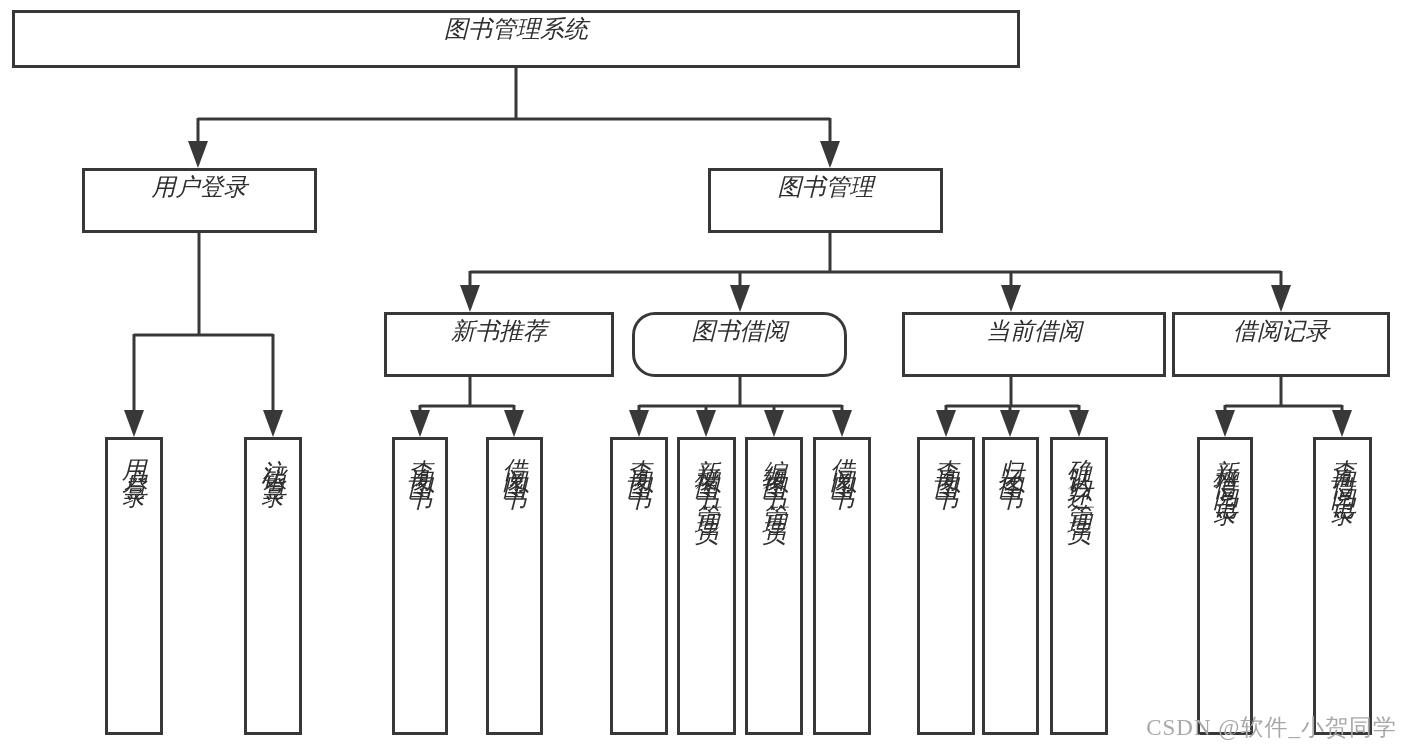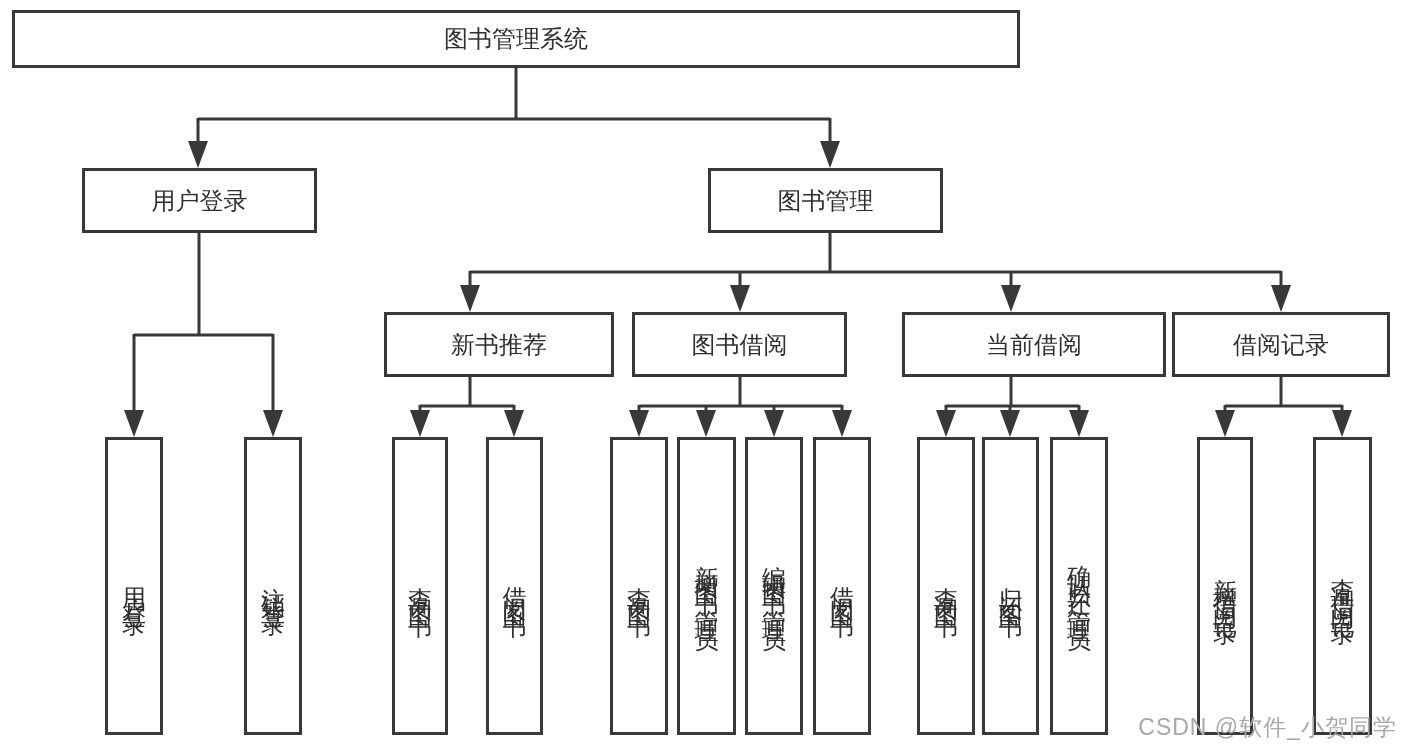--- a/index.html
+++ b/index.html
@@ -20,41 +20,41 @@
     left: 0; top: 0;
     width: 1405px; height: 747px;
     z-index: 1;
   }
   .node {
     position: absolute;
     box-sizing: border-box;
     background: #ffffff;
     border: 3px solid #383838;
     display: flex;
-    align-items: center;
     justify-content: center;
     color: #2f2f2f;
     font-size: 24px;
     z-index: 2;
     white-space: nowrap;
+    font-style: italic;
   }
   .node.vert span.vtext {
     writing-mode: vertical-rl;
     text-orientation: mixed;
     letter-spacing: 9px;
     line-height: 1;
   }
   
   .n-root   { left: 12px;  top: 10px;  width: 1008px; height: 58px; }
   
   .n-login  { left: 82px;  top: 168px; width: 235px; height: 65px; }
   .n-mgmt   { left: 708px; top: 168px; width: 235px; height: 65px; }
   
   .n-newrec { left: 384px;  top: 312px; width: 230px; height: 65px; }
-  .n-borrow { left: 632px;  top: 312px; width: 215px; height: 65px; }
+  .n-borrow { left: 632px;  top: 312px; width: 215px; height: 65px; border-radius: 23px; }
   .n-curr   { left: 902px;  top: 312px; width: 264px; height: 65px; }
   .n-rec    { left: 1172px; top: 312px; width: 218px; height: 65px; }
   
   .leaf { top: 437px; height: 298px; width: 58px; }
   .l-a1 { left: 105px; }
   .l-a2 { left: 244px; }
   .l-b1 { left: 392px; width: 56px; }
   .l-b2 { left: 486px; width: 57px; }
   .l-c1 { left: 610px; }
   .l-c2 { left: 677px; width: 59px; }
@@ -67,20 +67,21 @@
   .l-e2 { left: 1313px; width: 59px; }
   .watermark {
     position: absolute;
     right: 8px;
     top: 712px;
     font-size: 23px;
     color: #a8a8a8;
     z-index: 3;
     letter-spacing: 1px;
     white-space: nowrap;
+    font-family: Liberation Serif, serif;
   }
 </style>
 </head>
 <body>
 
 <div class="canvas">
 
   <svg class="wires" viewBox="0 0 1405 747" xmlns="http://www.w3.org/2000/svg">
 
     <g stroke="#383838" stroke-width="3" fill="none">

